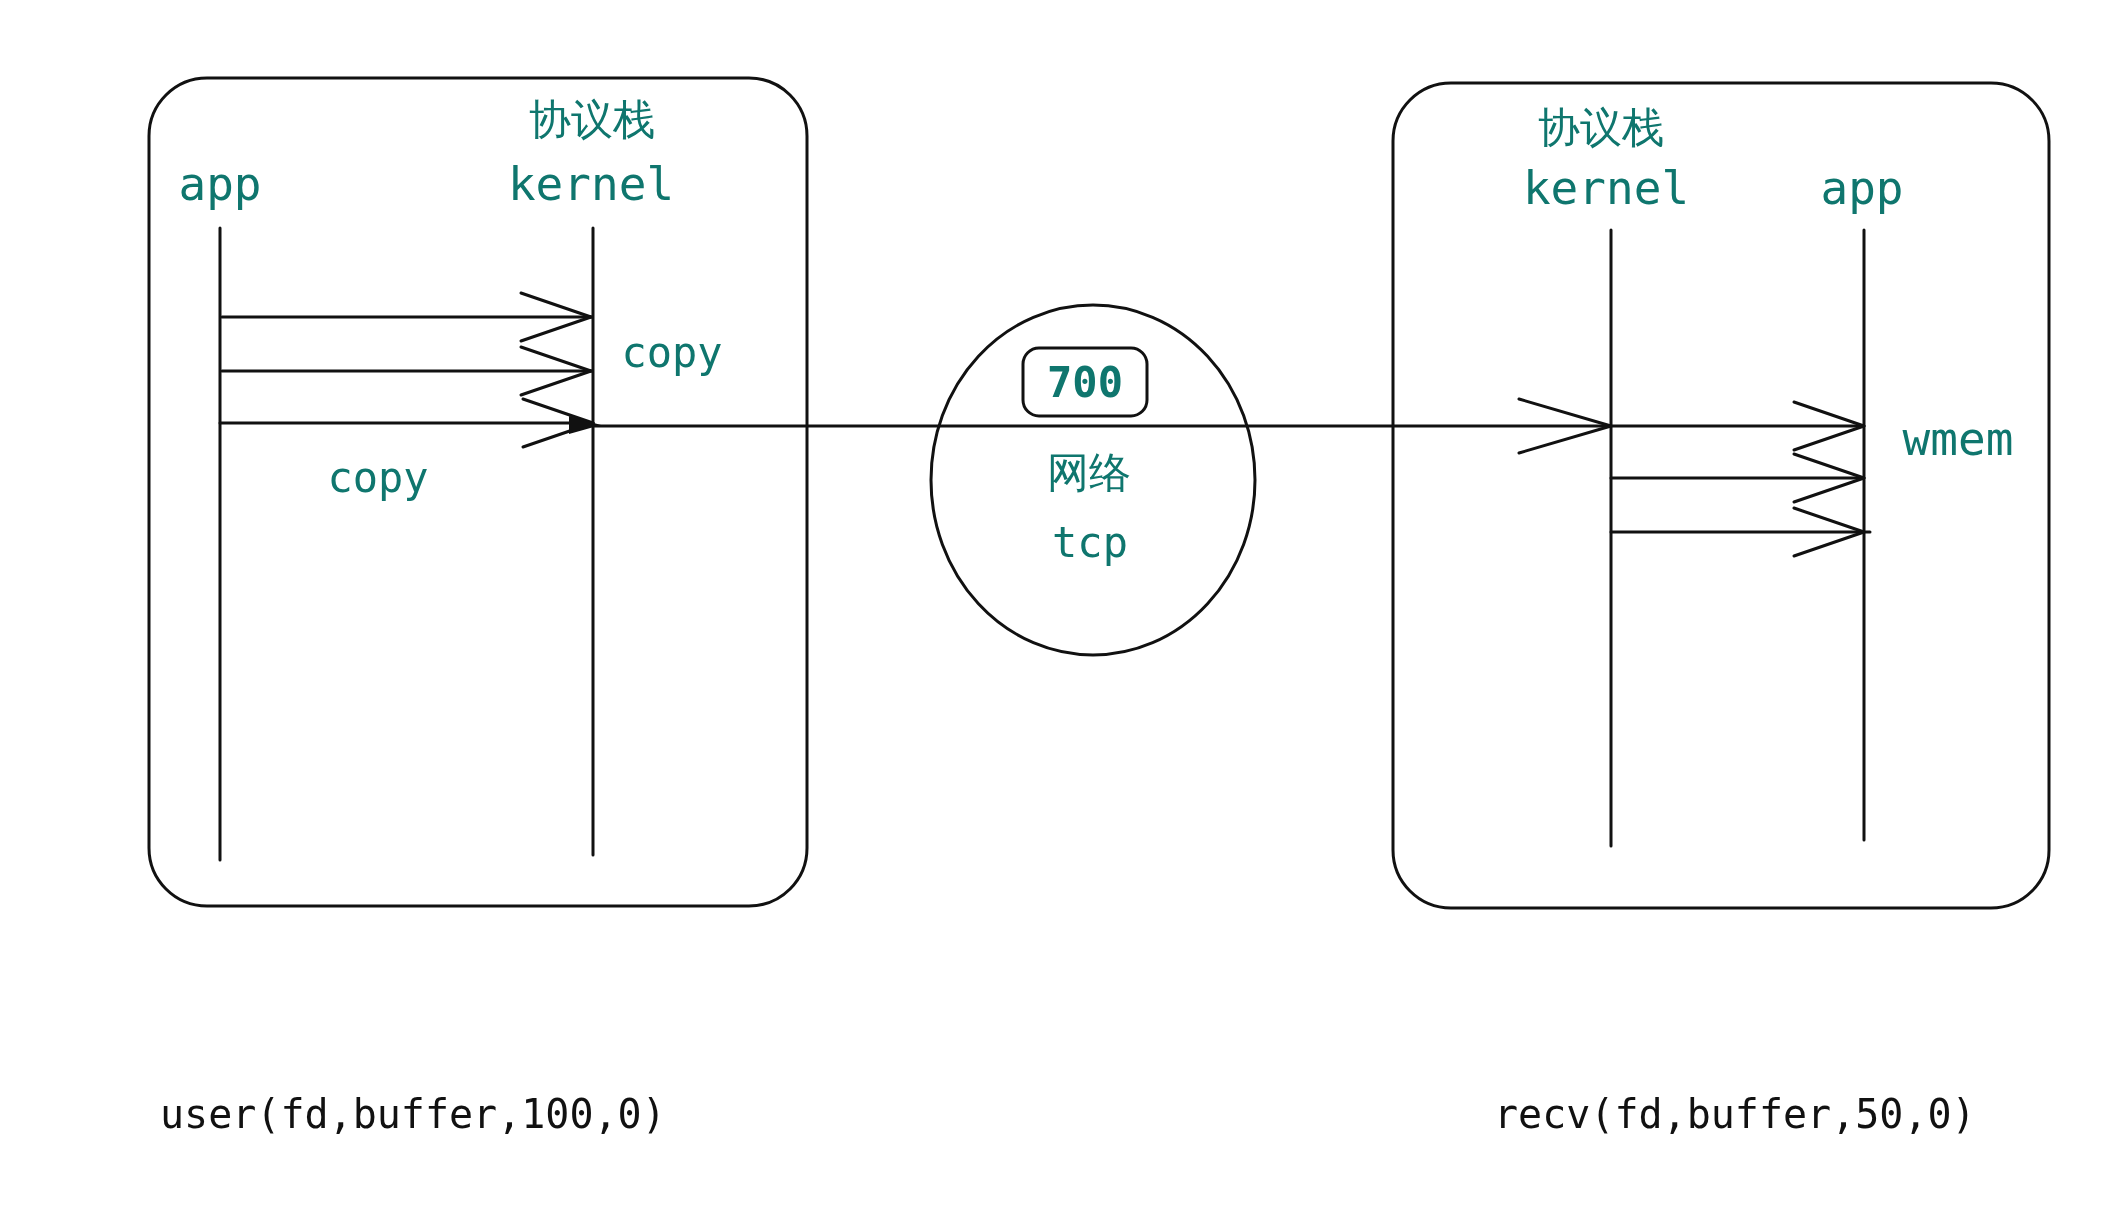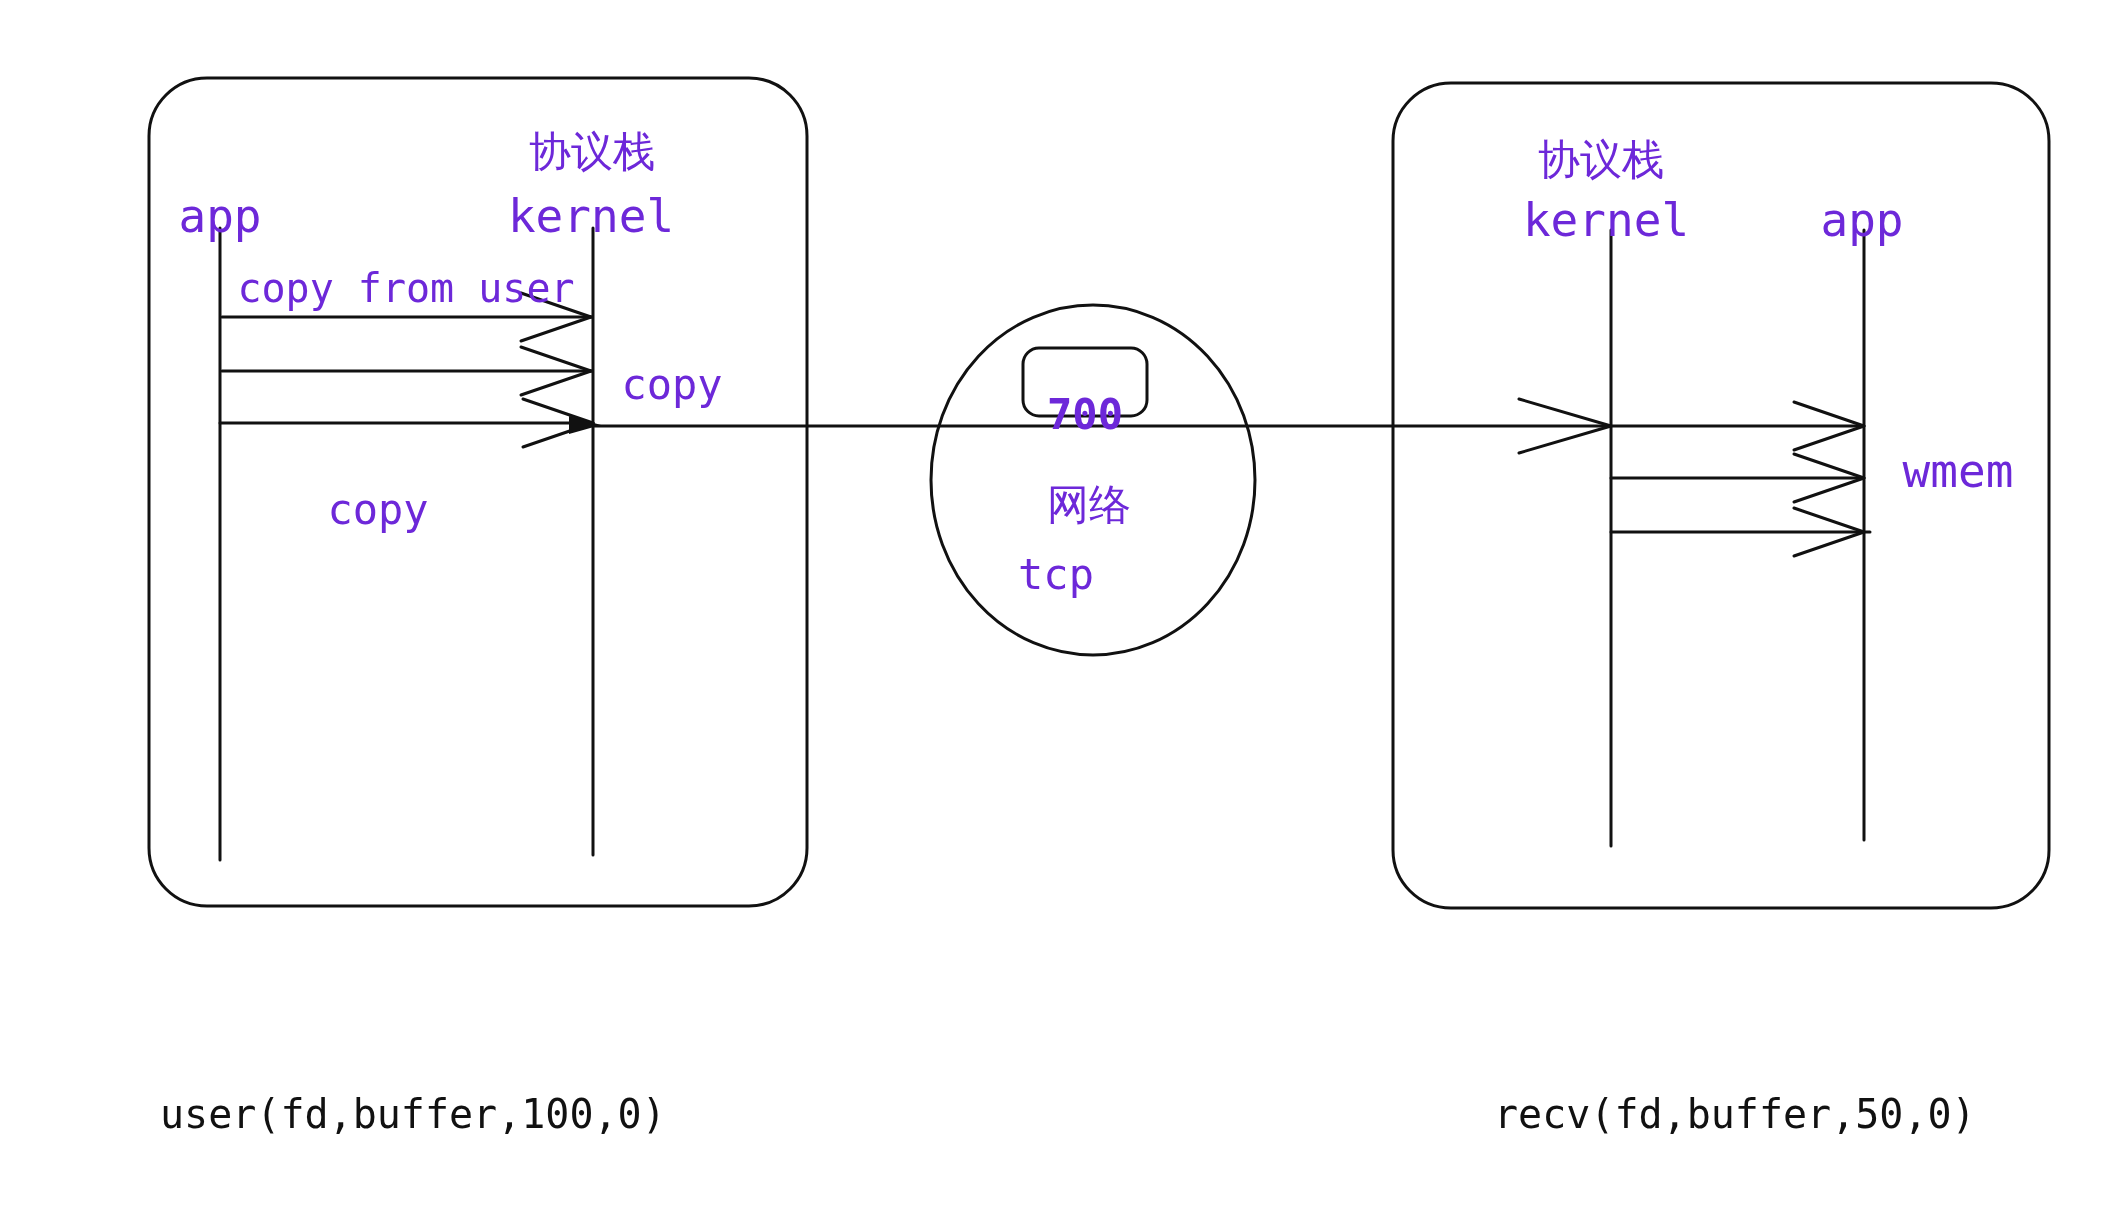--- a/index.html
+++ b/index.html
@@ -17,22 +17,21 @@
   }
   svg.strokes {
     position: absolute;
     left: 0;
     top: 0;
   }
   .label {
     position: absolute;
     transform: translate(-50%, -50%);
     white-space: nowrap;
-    color: #6d28d9;
-    margin-top: 32px;
+    color: #0f766e;
   }
   .mono {
     font-family: "DejaVu Sans Mono", monospace;
   }
   .cjk {
     font-family: "DejaVu Sans", sans-serif;
   }
   .f42 { font-size: 42px; }
   .f46 { font-size: 46px; }
   .f40 { font-size: 40px; }
@@ -101,27 +100,26 @@
     <g>
       <line x1="1611" y1="532" x2="1870" y2="532"></line>
       <line x1="1864" y1="532" x2="1794" y2="508"></line>
       <line x1="1864" y1="532" x2="1794" y2="556"></line>
     </g>
   </svg>
 
   <div class="label cjk f42" style="left:592px; top:120px;">协议栈</div>
   <div class="label mono f46" style="left:220px; top:184px;">app</div>
   <div class="label mono f46" style="left:591px; top:184px;">kernel</div>
-  <div class="label mono f40" style="left:406px; top:256px;">copy from user</div>
   <div class="label mono f42" style="left:672px; top:352px;">copy</div>
   <div class="label mono f42" style="left:378px; top:477px;">copy</div>
 
   <div class="label mono f42" style="left:1085px; top:382px;font-weight:bold;">700</div>
   <div class="label cjk f42" style="left:1089px; top:473px;">网络</div>
-  <div class="label mono f42" style="left:1056px; top:542px;">tcp</div>
+  <div class="label mono f42" style="left:1090px; top:542px;">tcp</div>
 
   <div class="label cjk f42" style="left:1601px; top:128px;">协议栈</div>
   <div class="label mono f46" style="left:1606px; top:188px;">kernel</div>
   <div class="label mono f46" style="left:1862px; top:188px;">app</div>
   <div class="label mono f46" style="left:1958px; top:439px;">wmem</div>
 
   <div class="code-block" style="left:160px; top:1002px;">
     <div>user(fd,buffer,100,0)</div>
     
     

